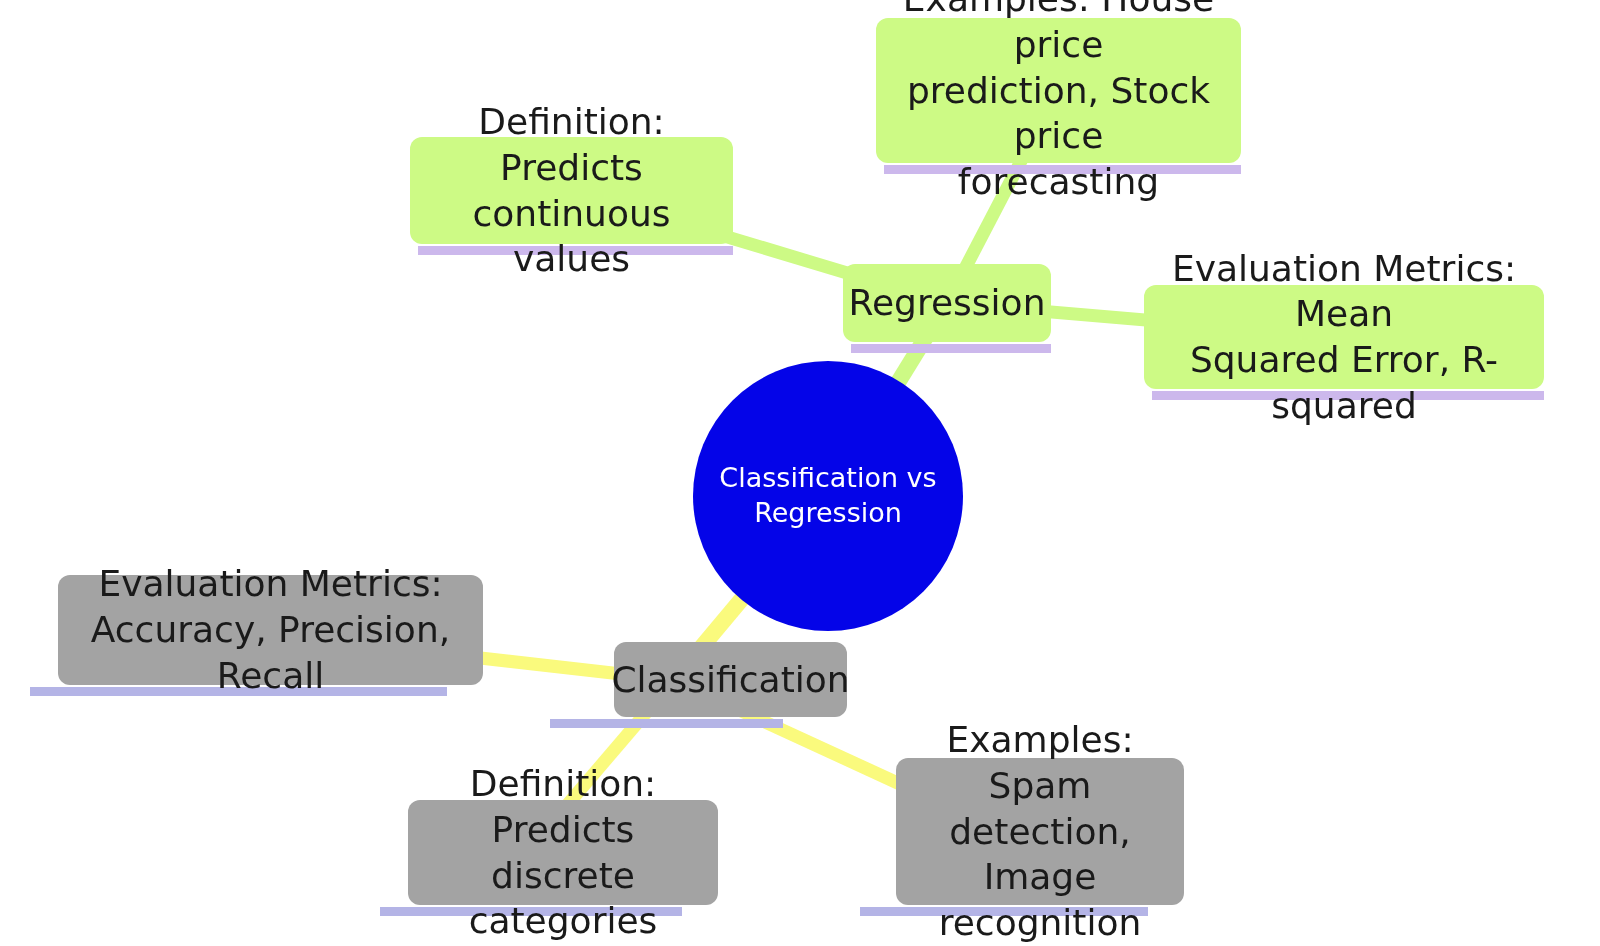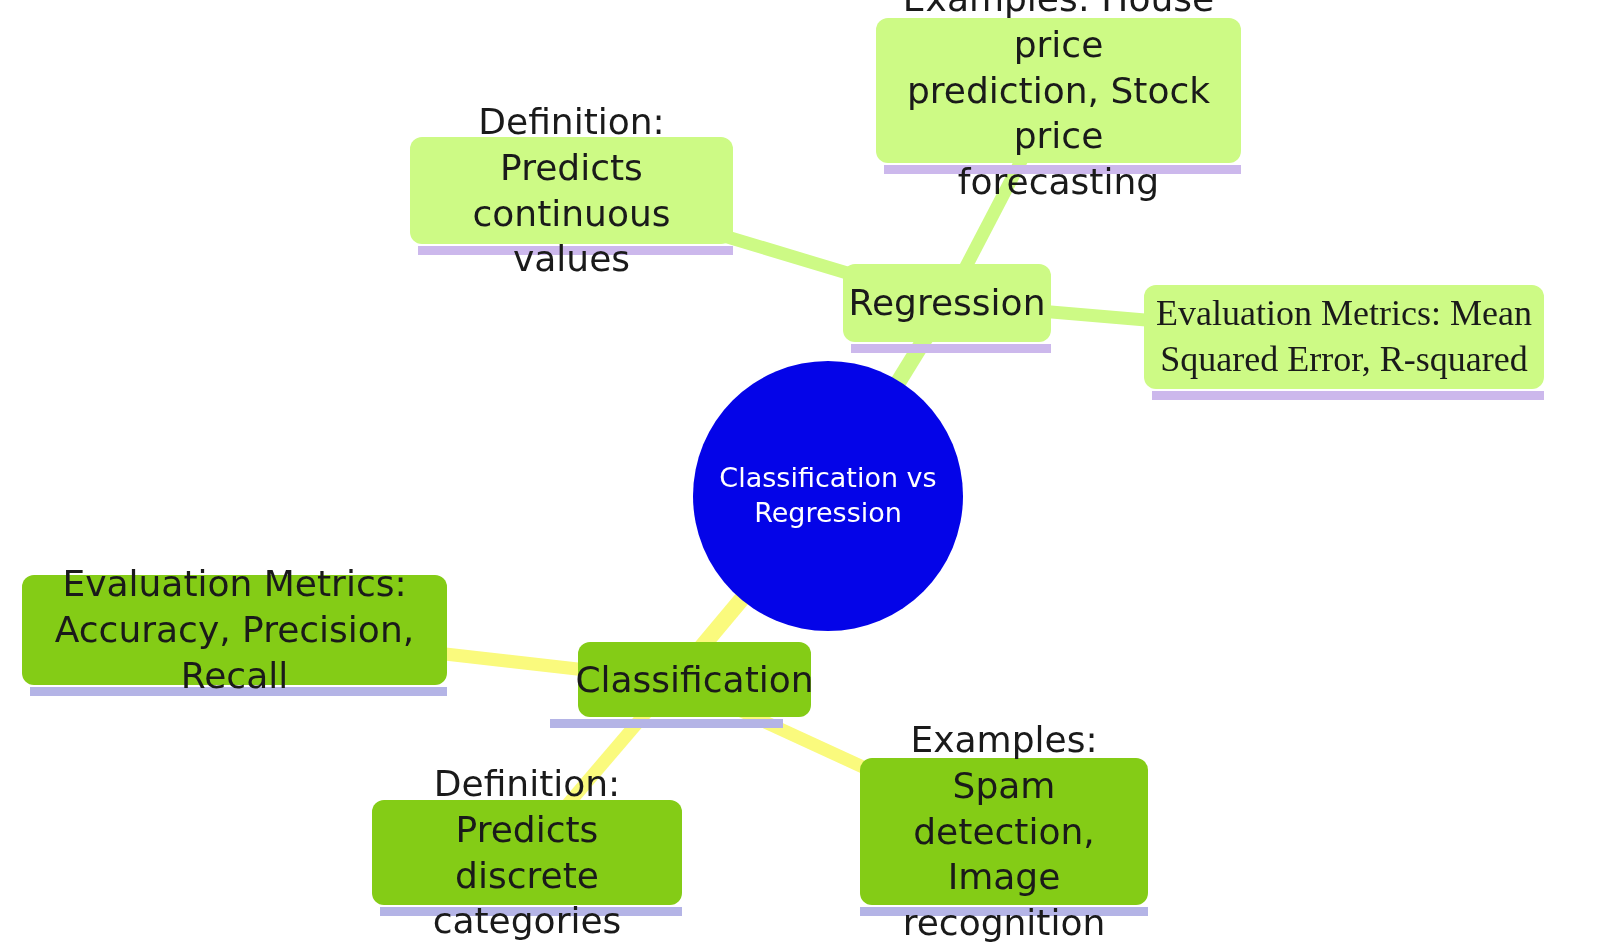--- a/index.html
+++ b/index.html
@@ -33,21 +33,21 @@
     text-align: center;
     border-radius: 12px;
     color: #1a1a1a;
     font-size: 36px;
     line-height: 1.27;
     white-space: pre-line;
     box-sizing: border-box;
     padding: 6px 10px;
   }
   .node-green  { background: #cdfa85; }
-  .node-yellow { background: #84cc16; }
+  .node-yellow { background: #a3a3a3; margin-left: 36px; }
 
   .root-circle {
     position: absolute;
     z-index: 3;
     left: 693px; top: 361px;
     width: 270px; height: 270px;
     border-radius: 50%;
     background: #0404e8;
     color: #ffffff;
     display: flex;
@@ -59,21 +59,21 @@
     white-space: pre-line;
   }
 
   
   #node-regression        { left: 843px;  top: 264px; width: 208px; height: 78px;  }
   #bar-regression         { left: 851px;  top: 344px; width: 200px; }
   #node-r-definition      { left: 410px;  top: 137px; width: 323px; height: 107px; }
   #bar-r-definition       { left: 418px;  top: 246px; width: 315px; }
   #node-r-examples        { left: 876px;  top: 18px;  width: 365px; height: 145px; }
   #bar-r-examples         { left: 884px;  top: 165px; width: 357px; }
-  #node-r-evaluation      { left: 1144px; top: 285px; width: 400px; height: 104px; font-family: Liberation Serif, serif; }
+  #node-r-evaluation      { left: 1144px; top: 285px; width: 400px; height: 104px; }
   #bar-r-evaluation       { left: 1152px; top: 391px; width: 392px; }
 
   
   #node-classification    { left: 578px;  top: 642px; width: 233px; height: 75px;  }
   #bar-classification     { left: 550px;  top: 719px; width: 233px; }
   #node-c-evaluation      { left: 22px;   top: 575px; width: 425px; height: 110px; }
   #bar-c-evaluation       { left: 30px;   top: 687px; width: 417px; }
   #node-c-definition      { left: 372px;  top: 800px; width: 310px; height: 105px; }
   #bar-c-definition       { left: 380px;  top: 907px; width: 302px; }
   #node-c-examples        { left: 860px;  top: 758px; width: 288px; height: 147px; }

